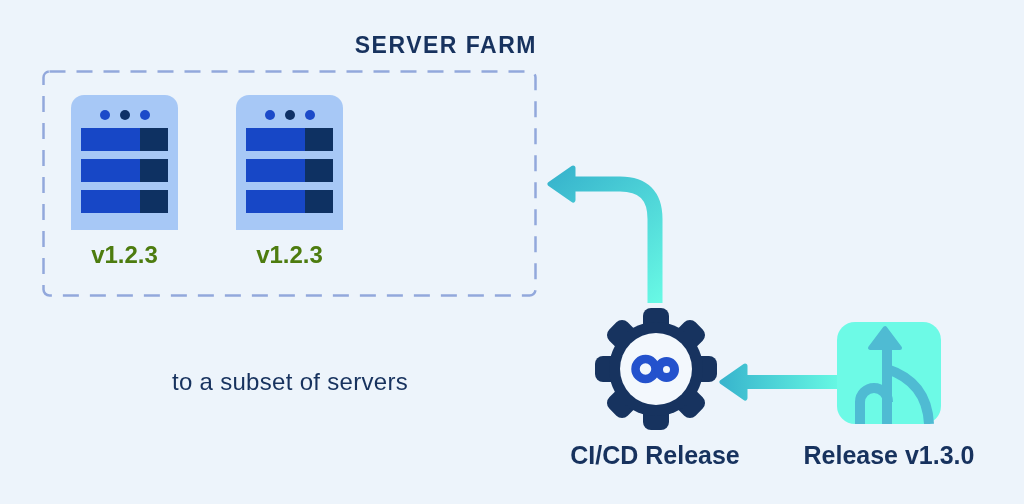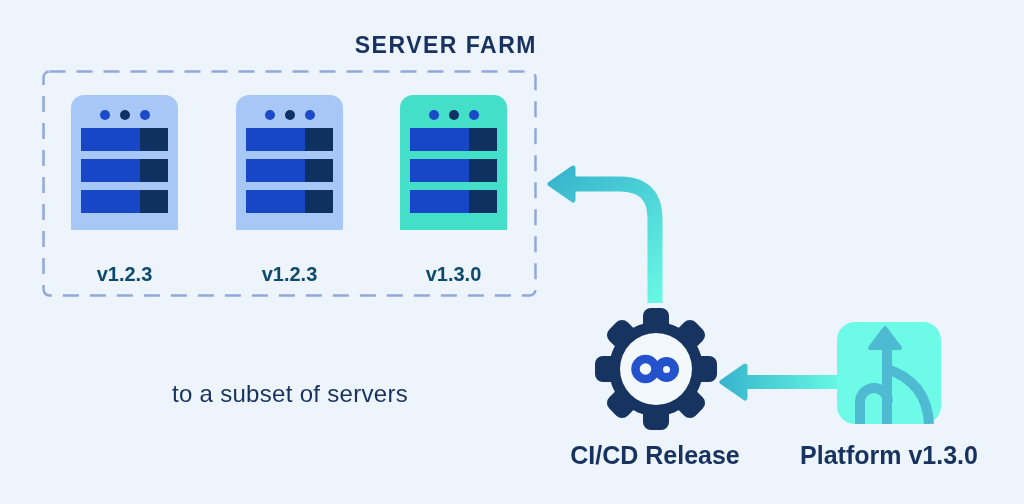--- a/index.html
+++ b/index.html
@@ -29,30 +29,30 @@
   .server.new{background:#43dfc8;}
   .dots{display:flex;justify-content:center;gap:10px;padding-top:15px;}
   .dot{width:10px;height:10px;border-radius:50%;background:#1c4ac9;}
   .dot.mid{background:#0f3166;}
   .bars{margin:8px 10px 0 10px;}
   .bar{
     height:23px;margin-bottom:8px;
     background:linear-gradient(90deg,#1747c6 0 68%,#0e3162 68% 100%);
   }
   .version{
-    margin-top:33px;text-align:center;
-    font-size:20px;font-weight:700;color:#0c4a6e;
+    margin-top:11px;text-align:center;
+    font-size:24px;font-weight:700;color:#4d7c0f;
   }
 
   .caption{
     left:30px;width:520px;text-align:center;
     font-size:24px;font-weight:500;letter-spacing:.3px;color:#17325e;
   }
   .caption.l1{top:323px;}
-  .caption.l2{top:380px;}
+  .caption.l2{top:368px;}
 
   
   .elbow-arrow{left:540px;top:160px;}
   .gear{left:594px;top:307px;}
   .cicd-label{
     left:545px;top:441px;width:220px;text-align:center;
     font-size:25px;font-weight:700;color:#17325e;
   }
   .h-arrow{left:715px;top:354px;}
   .release-box{
@@ -100,35 +100,20 @@
       </div>
       <div class="bars">
         <div class="bar"></div>
         <div class="bar"></div>
         <div class="bar"></div>
       </div>
     </div>
     <div class="version">v1.2.3</div>
   </div>
 
-  <div class="abs server-unit s3">
-    <div class="server new">
-      <div class="dots">
-        <span class="dot"></span>
-        <span class="dot mid"></span>
-        <span class="dot"></span>
-      </div>
-      <div class="bars">
-        <div class="bar"></div>
-        <div class="bar"></div>
-        <div class="bar"></div>
-      </div>
-    </div>
-    <div class="version">v1.3.0</div>
-  </div>
 
   <div class="abs caption l2">to a subset of servers</div>
 
   <svg class="abs elbow-arrow" width="140" height="150" viewBox="0 0 140 150">
     <defs>
       <linearGradient id="g1" gradientUnits="userSpaceOnUse" x1="15" y1="15" x2="120" y2="145">
         <stop offset="0" stop-color="#38b5cd"></stop>
         <stop offset="1" stop-color="#69fae5"></stop>
       </linearGradient>
     </defs>
@@ -172,15 +157,15 @@
     <svg width="104" height="102" viewBox="0 0 104 102">
       <g stroke="#4fbbd3" stroke-width="10" fill="none">
         <path d="M23 102 V80 A14 14 0 0 1 51 80"></path>
         <path d="M92 102 Q90 60 50 47"></path>
       </g>
       <rect x="45" y="20" width="10" height="82" fill="#4fbbd3"></rect>
       <path d="M48 6 L33 26 L63 26 Z" fill="#4fbbd3" stroke="#4fbbd3" stroke-width="4" stroke-linejoin="round"></path>
     </svg>
   </div>
 
-  <div class="abs release-label">Platform v1.3.0</div>
+  <div class="abs release-label">Release v1.3.0</div>
 
 </div>
 
 </body></html>

